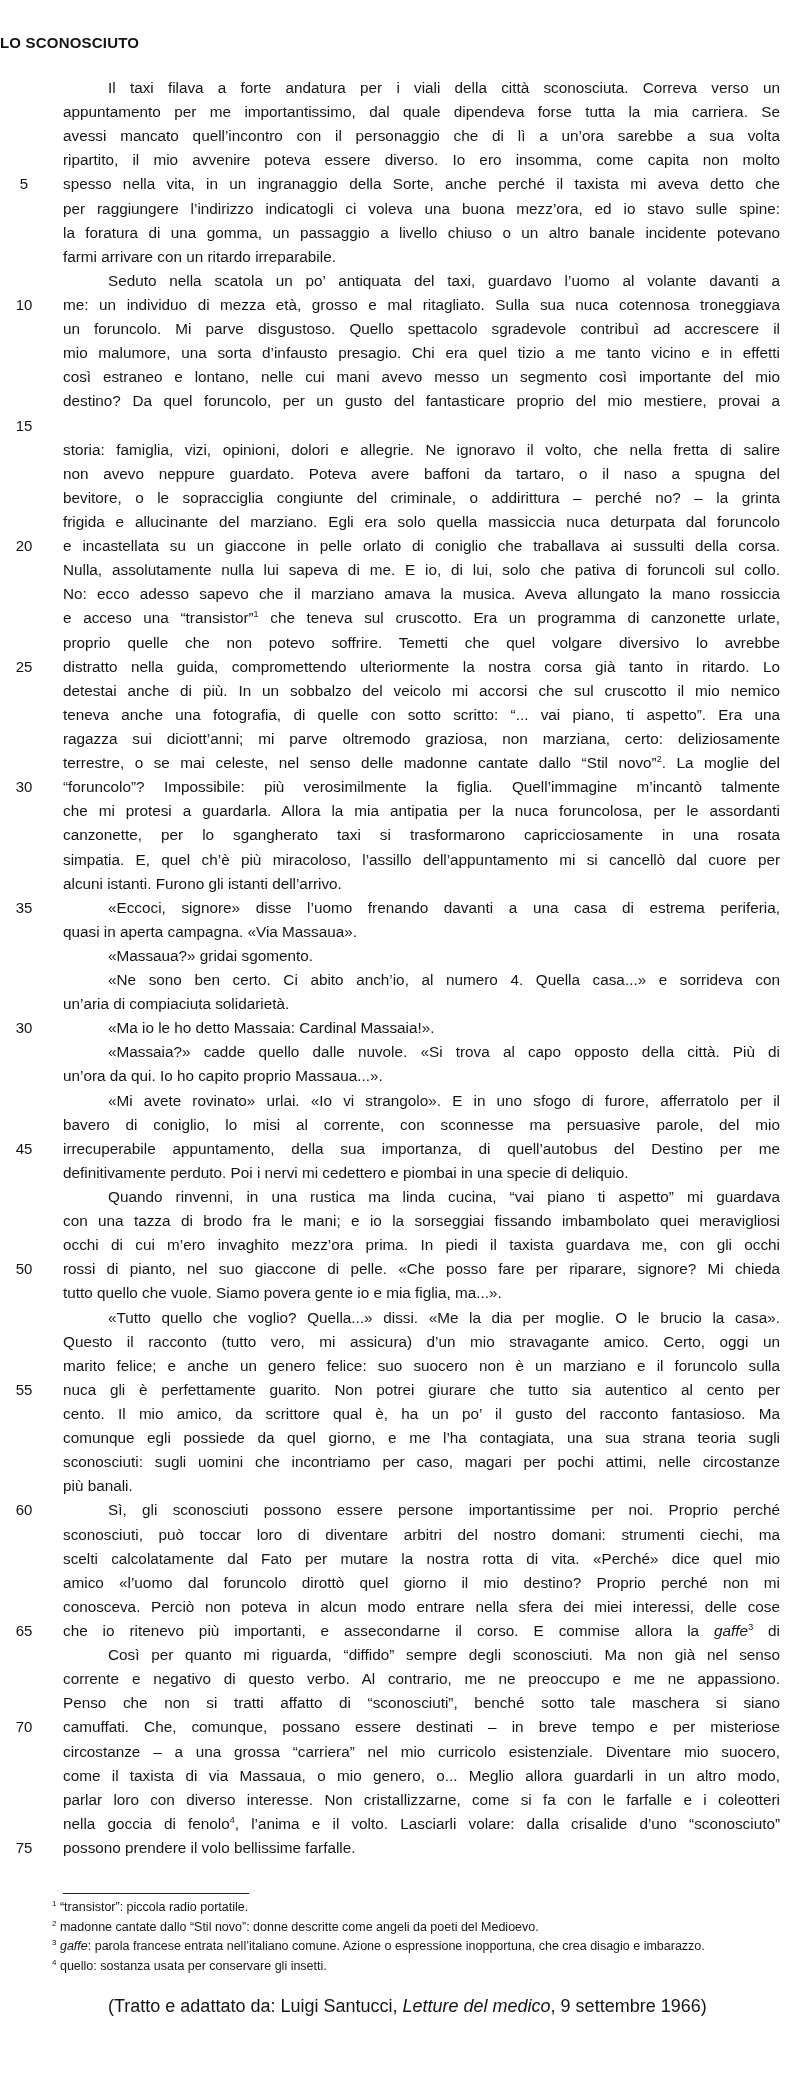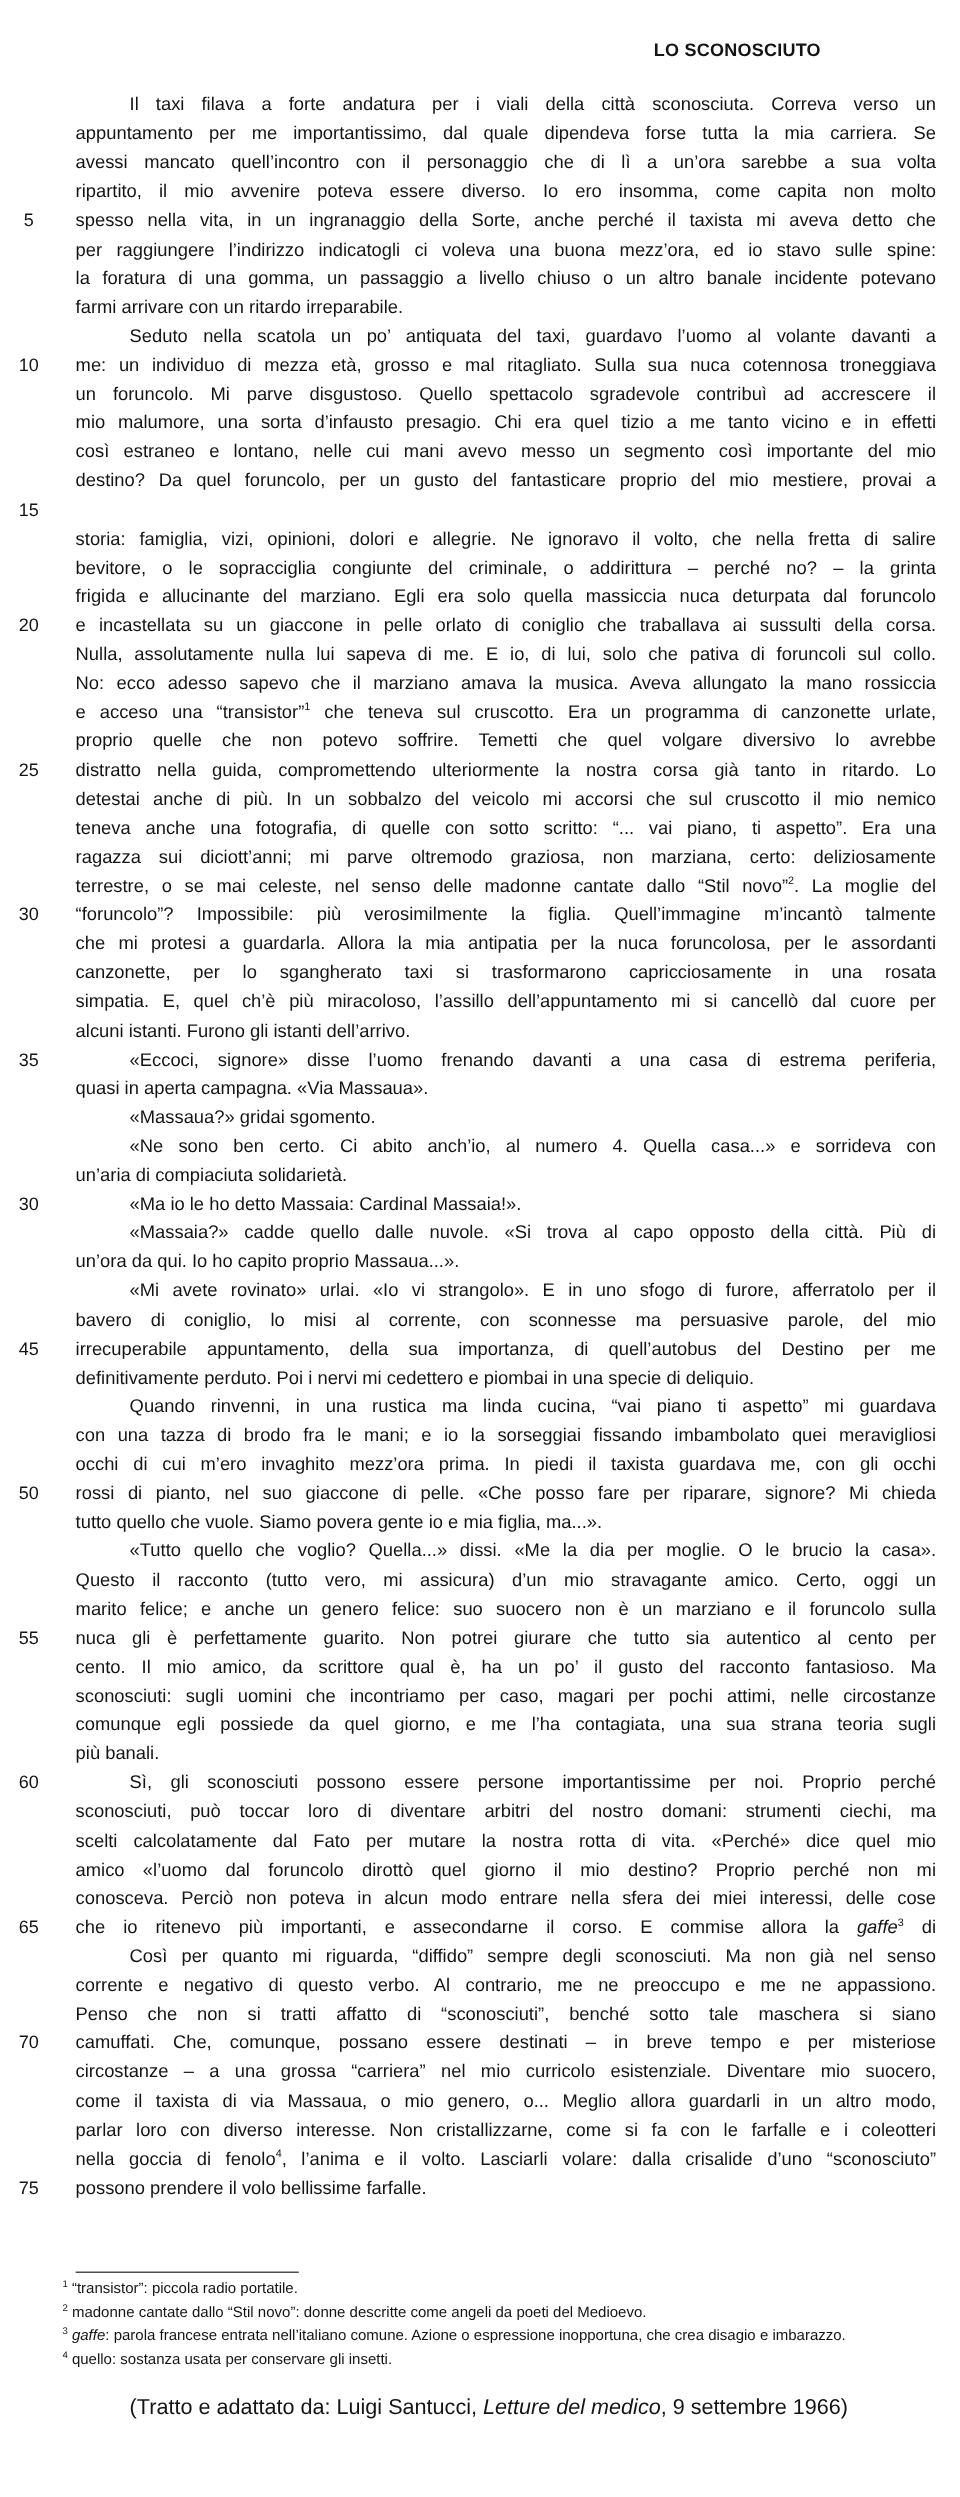--- a/index.html
+++ b/index.html
@@ -1,18 +1,18 @@
 <!DOCTYPE html>
 <html><head>
 <meta charset="utf-8">
 <style>
   html, body { margin: 0; padding: 0; background: #ffffff; }
   body { width: 800px; height: 2081px; position: relative; overflow: hidden; color: #141414;
          font-family: "Liberation Sans", sans-serif; }
-  .title { position: absolute; top: 34px; left: 0; width: 684px; text-align: right;
+  .title { position: absolute; top: 34px; left: 0; width: 684px; text-align: left;
            font-weight: bold; font-size: 15px; letter-spacing: 0.2px; }
   .body { position: absolute; top: 76px; left: 0; width: 668px; }
   .line { position: relative; height: 24.12px; line-height: 24.12px; font-size: 15.3px; }
   .lnum { position: absolute; left: 12px; width: 24px; text-align: center; font-size: 15px; }
   .txt { position: absolute; left: 63px; width: 717px; white-space: nowrap; text-align: justify;
          text-align-last: justify; }
   .txt.indent { left: 108px; width: 672px; }
   .txt.last { text-align-last: left; }
   sup { font-size: 9px; line-height: 0; vertical-align: super; }
   .fn-rule { position: absolute; top: 1893px; left: 63px; width: 186px; height: 1px; background: #222; }
@@ -86,20 +86,24 @@
     </div>
     <div class="line">
       <span class="lnum">15</span>
     </div>
     <div class="line">
       <span class="lnum"></span>
       <span class="txt">storia: famiglia, vizi, opinioni, dolori e allegrie. Ne ignoravo il volto, che nella fretta di salire</span>
     </div>
     <div class="line">
       <span class="lnum"></span>
+      <span class="txt">non avevo neppure guardato. Poteva avere baffoni da tartaro, o il naso a spugna del</span>
+    </div>
+    <div class="line">
+      <span class="lnum"></span>
       <span class="txt">bevitore, o le sopracciglia congiunte del criminale, o addirittura – perché no? – la grinta</span>
     </div>
     <div class="line">
       <span class="lnum"></span>
       <span class="txt">frigida e allucinante del marziano. Egli era solo quella massiccia nuca deturpata dal foruncolo</span>
     </div>
     <div class="line">
       <span class="lnum">20</span>
       <span class="txt">e incastellata su un giaccone in pelle orlato di coniglio che traballava ai sussulti della corsa.</span>
     </div>
@@ -242,25 +246,25 @@
     <div class="line">
       <span class="lnum">55</span>
       <span class="txt">nuca gli è perfettamente guarito. Non potrei giurare che tutto sia autentico al cento per</span>
     </div>
     <div class="line">
       <span class="lnum"></span>
       <span class="txt">cento. Il mio amico, da scrittore qual è, ha un po’ il gusto del racconto fantasioso. Ma</span>
     </div>
     <div class="line">
       <span class="lnum"></span>
+      <span class="txt">comunque egli possiede da quel giorno, e me l’ha contagiata, una sua strana teoria sugli</span>
+    </div>
+    <div class="line">
+      <span class="lnum"></span>
       <span class="txt">sconosciuti: sugli uomini che incontriamo per caso, magari per pochi attimi, nelle circostanze</span>
-    </div>
-    <div class="line">
-      <span class="lnum"></span>
-      <span class="txt">comunque egli possiede da quel giorno, e me l’ha contagiata, una sua strana teoria sugli</span>
     </div>
     <div class="line">
       <span class="lnum"></span>
       <span class="txt last">più banali.</span>
     </div>
     <div class="line">
       <span class="lnum">60</span>
       <span class="txt indent">Sì, gli sconosciuti possono essere persone importantissime per noi. Proprio perché</span>
     </div>
     <div class="line">

